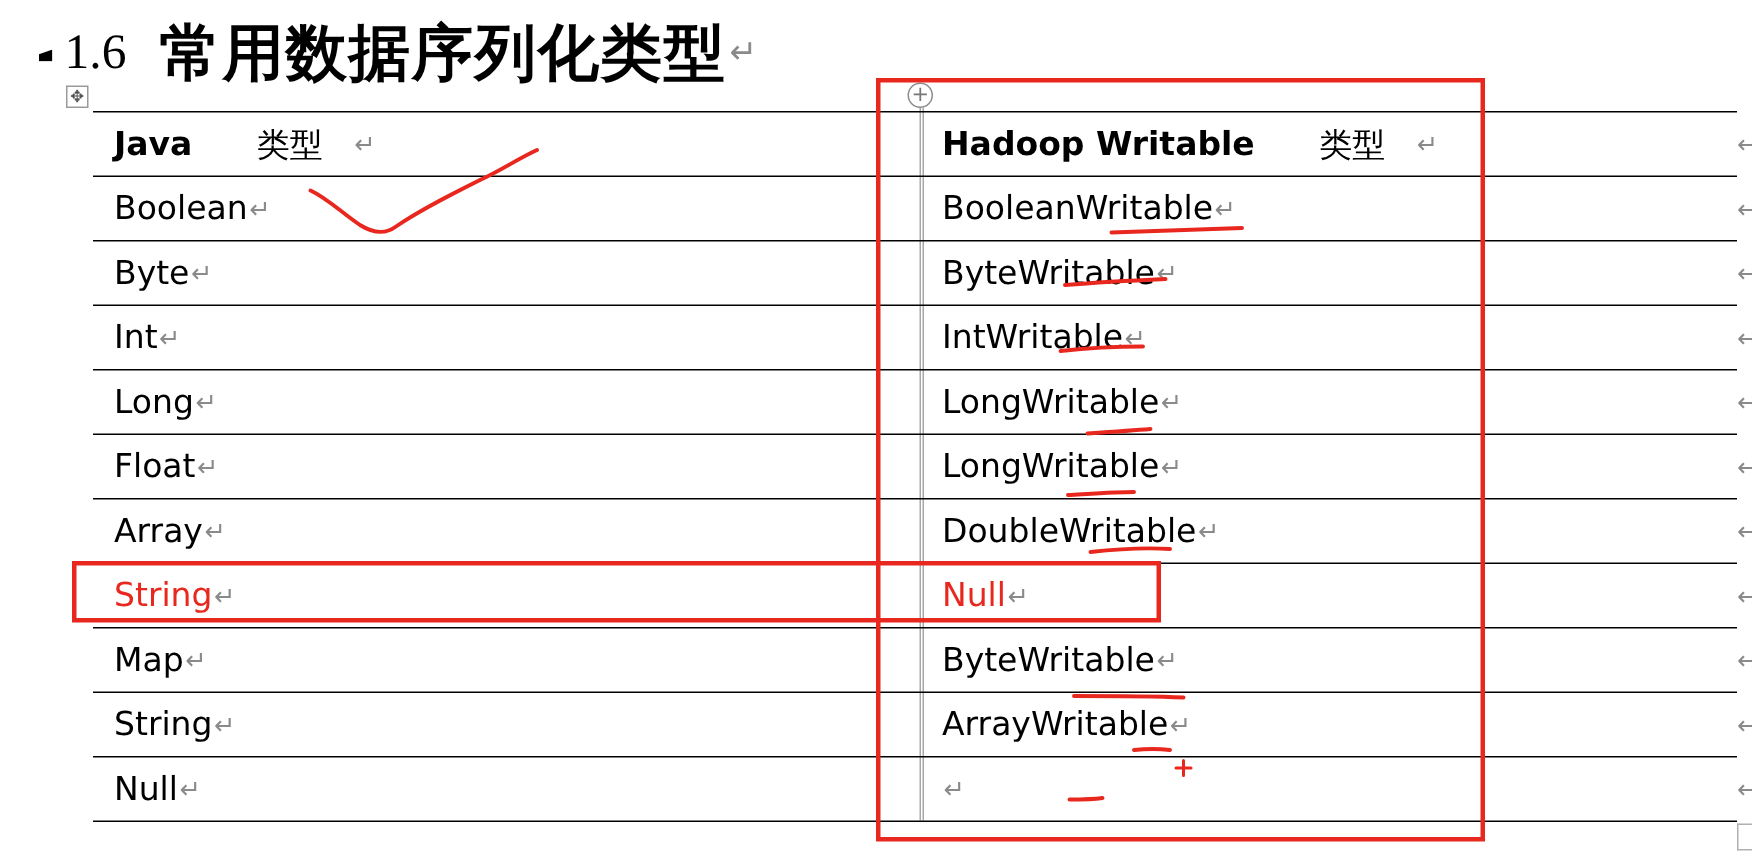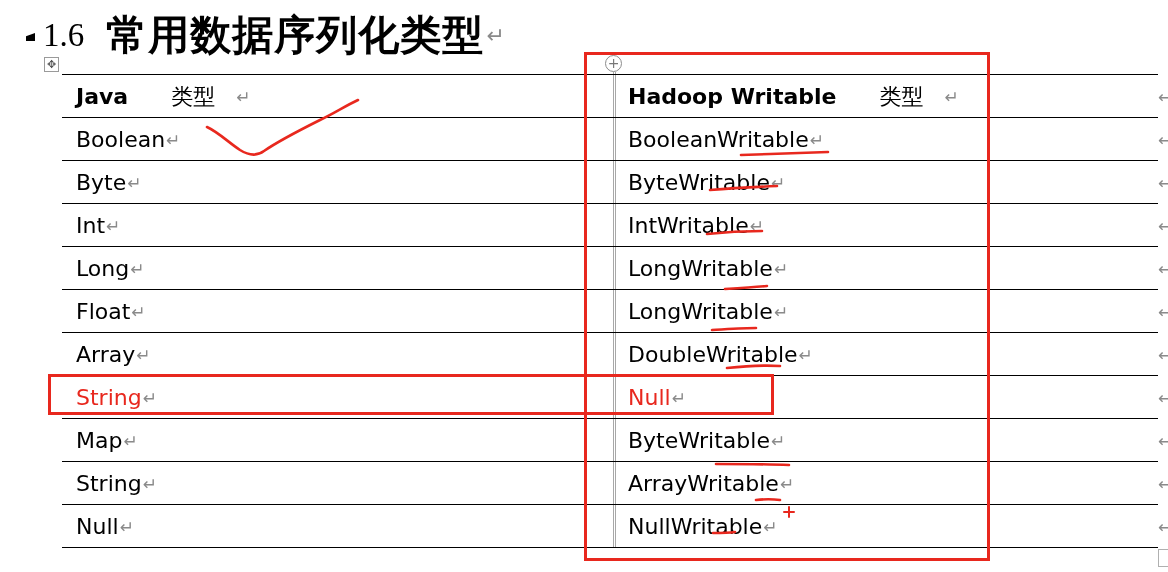--- a/index.html
+++ b/index.html
@@ -310,21 +310,20 @@
     </div>
   <div class="row-end">←</div>
 </div>
 
 <div class="row" style="top:505px">
   <div class="cell cell-left">
       <span>Null</span>
       <span class="pmark">↵</span>
     </div>
   <div class="cell cell-right">
-      <span>NullWritable</span>
       <span class="pmark">↵</span>
     </div>
   <div class="row-end">←</div>
 </div>
 
 <div class="end-box"></div>
 
 <div class="anno anno-rect" style="left:584px; top:52px; width:406px; height:509px;"></div>
 <div class="anno anno-rect" style="left:48px; top:374px; width:726px; height:41px;"></div>
 

